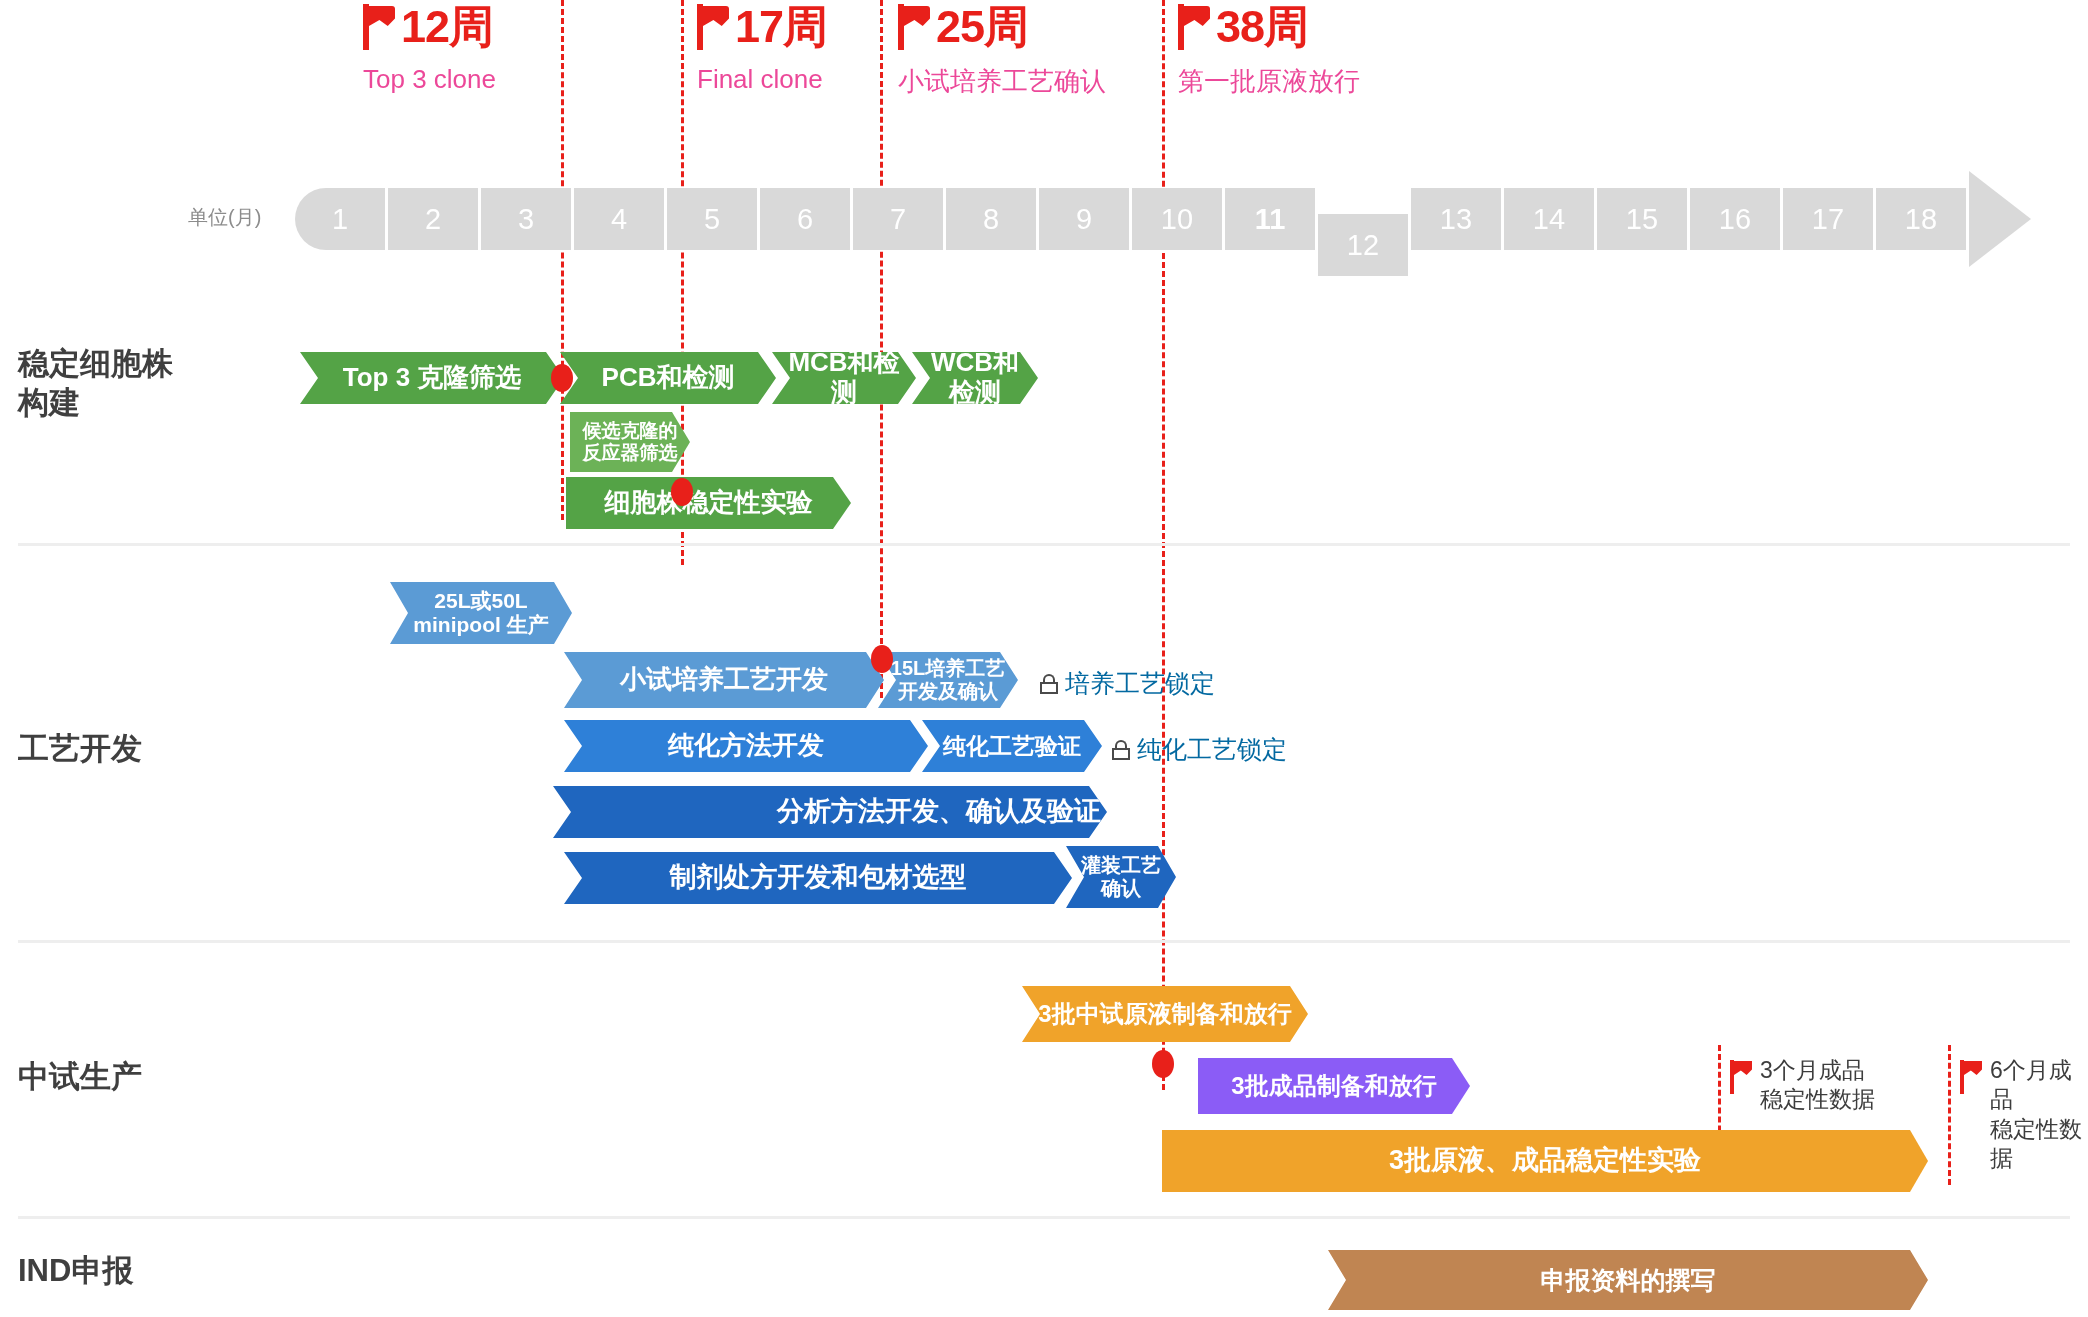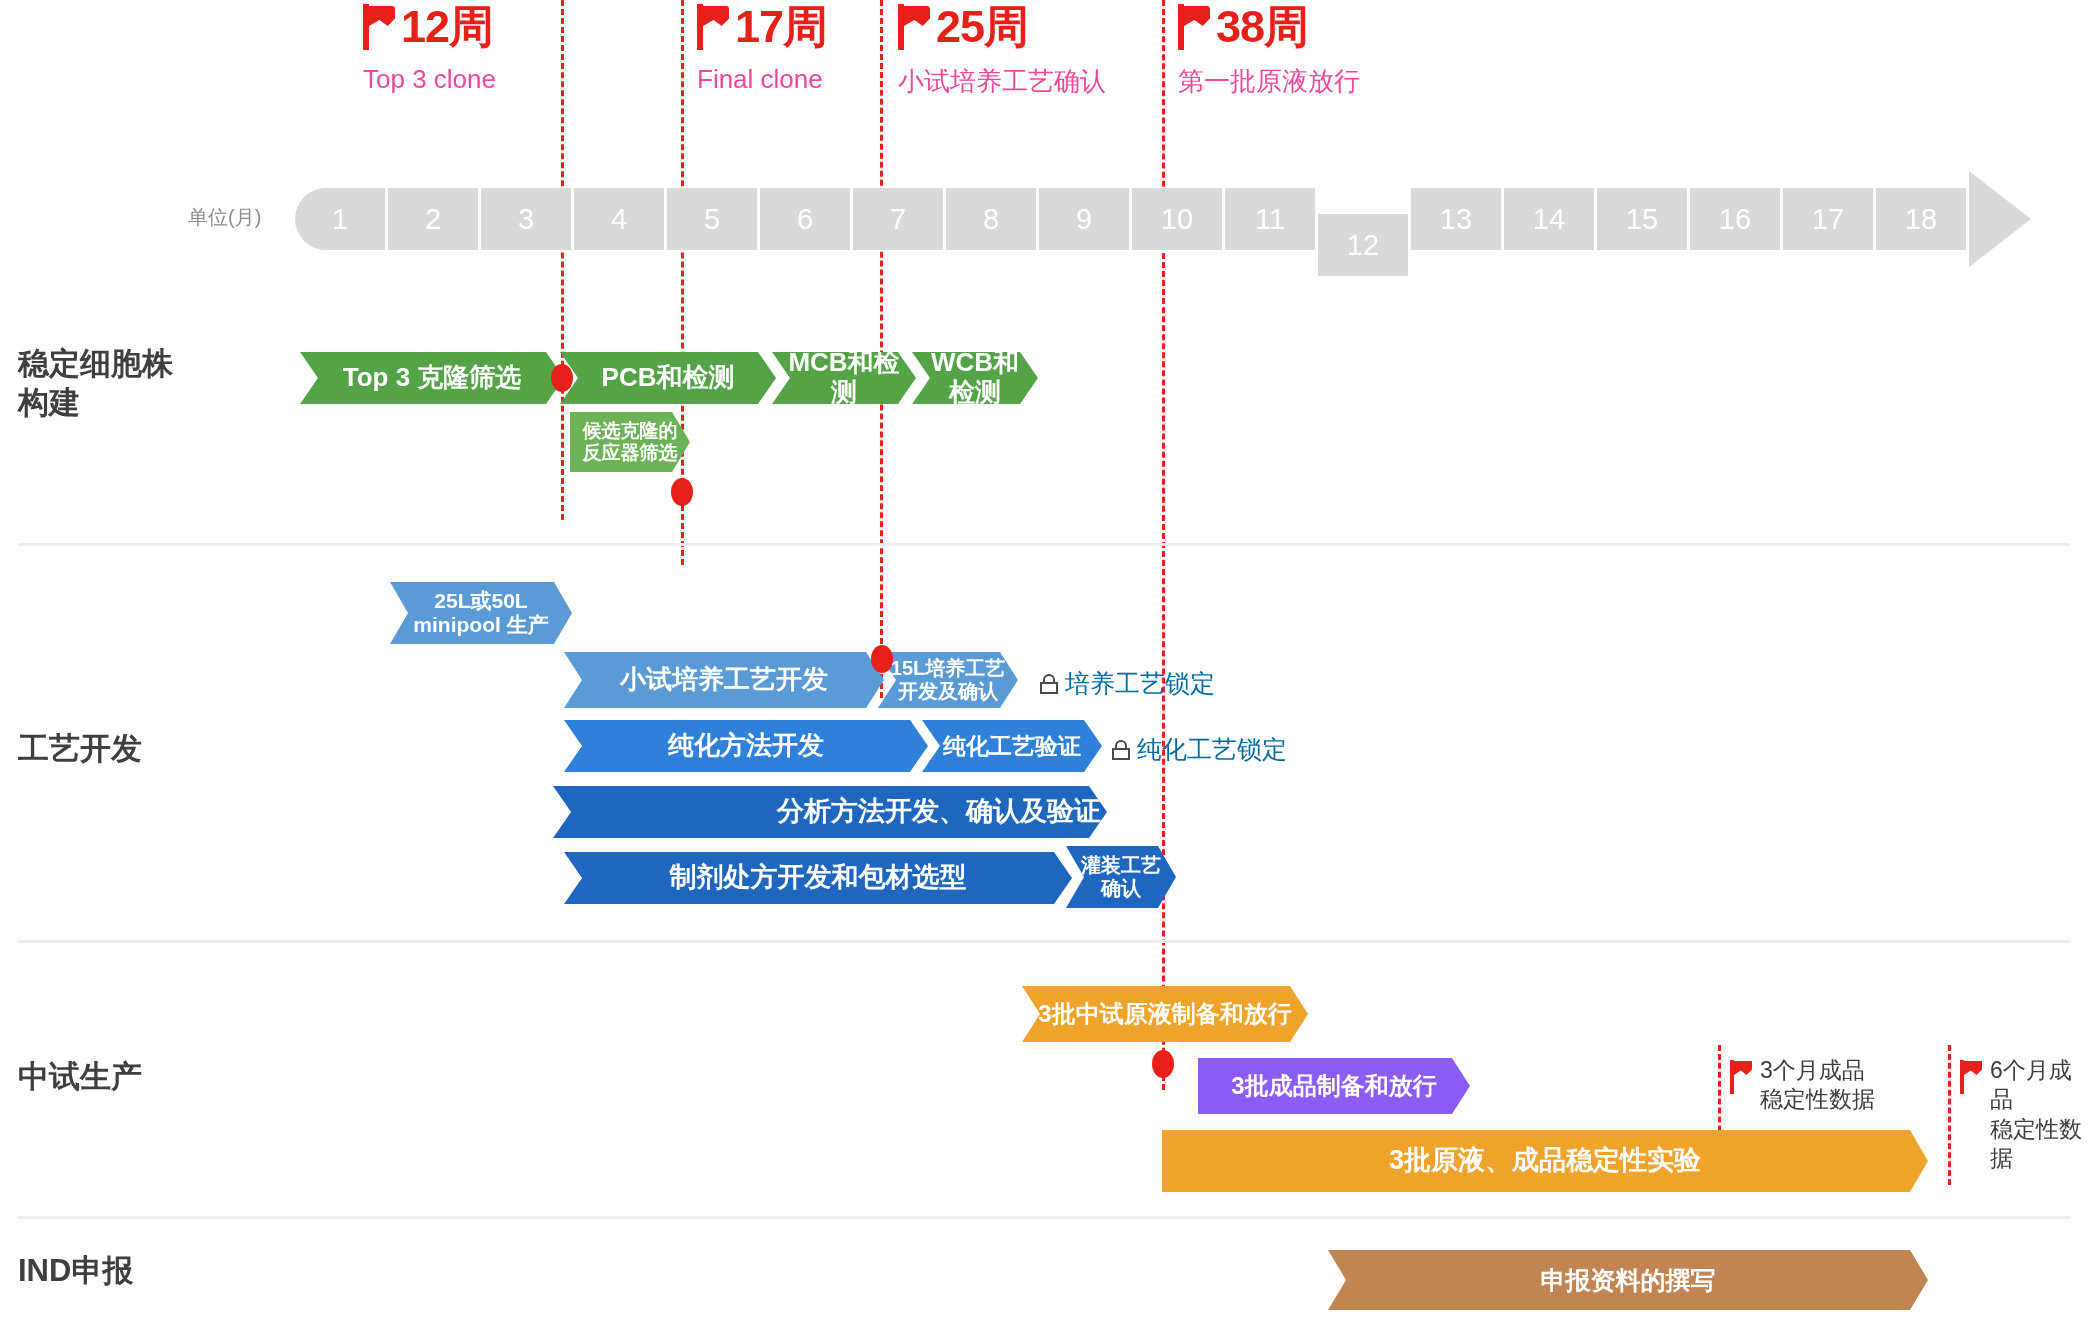--- a/index.html
+++ b/index.html
@@ -118,21 +118,21 @@
     <div class="mcell first" style="left:0px;width:90px;">1</div>
     <div class="mcell" style="left:93px;width:90px;">2</div>
     <div class="mcell" style="left:186px;width:90px;">3</div>
     <div class="mcell" style="left:279px;width:90px;">4</div>
     <div class="mcell" style="left:372px;width:90px;">5</div>
     <div class="mcell" style="left:465px;width:90px;">6</div>
     <div class="mcell" style="left:558px;width:90px;">7</div>
     <div class="mcell" style="left:651px;width:90px;">8</div>
     <div class="mcell" style="left:744px;width:90px;">9</div>
     <div class="mcell" style="left:837px;width:90px;">10</div>
-    <div class="mcell" style="left:930px;width:90px;">11</div>
+    <div class="mcell" style="left:930px;width:90px;font-weight:bold;">11</div>
     <div class="mcell" style="left:1023px;width:90px;margin-top:26px;">12</div>
     <div class="mcell" style="left:1116px;width:90px;">13</div>
     <div class="mcell" style="left:1209px;width:90px;">14</div>
     <div class="mcell" style="left:1302px;width:90px;">15</div>
     <div class="mcell" style="left:1395px;width:90px;">16</div>
     <div class="mcell" style="left:1488px;width:90px;">17</div>
     <div class="mcell" style="left:1581px;width:90px;">18</div>
     <div class="axis-arrow" style="left:1674px;"></div>
   </div>
 
@@ -158,20 +158,23 @@
   <div class="bar cv-both" style="left:912px;top:352px;width:126px;height:52px;background:#54a346;font-size:26px;">
     <span>WCB和检测</span>
   </div>
   <div class="dot" style="left:551px;top:364px;"></div>
 
   <div class="bar cv-right" style="left:570px;top:412px;width:120px;height:60px;background:#6cb257;font-size:19px;white-space:pre-line;">
     <span>候选克隆的
 反应器筛选</span>
   </div>
 
+  <div class="bar cv-right" style="left:566px;top:477px;width:285px;height:52px;background:#54a346;font-size:26px;">
+    <span>细胞株稳定性实验</span>
+  </div>
   <div class="dot" style="left:671px;top:478px;"></div>
 
   <div class="bar cv-both" style="left:390px;top:582px;width:182px;height:62px;background:#5b9bd5;font-size:21px;white-space:pre-line;">
     <span>25L或50L
 minipool 生产</span>
   </div>
 
   <div class="bar cv-both" style="left:564px;top:652px;width:320px;height:56px;background:#5b9bd5;font-size:26px;">
     <span>小试培养工艺开发</span>
   </div>

